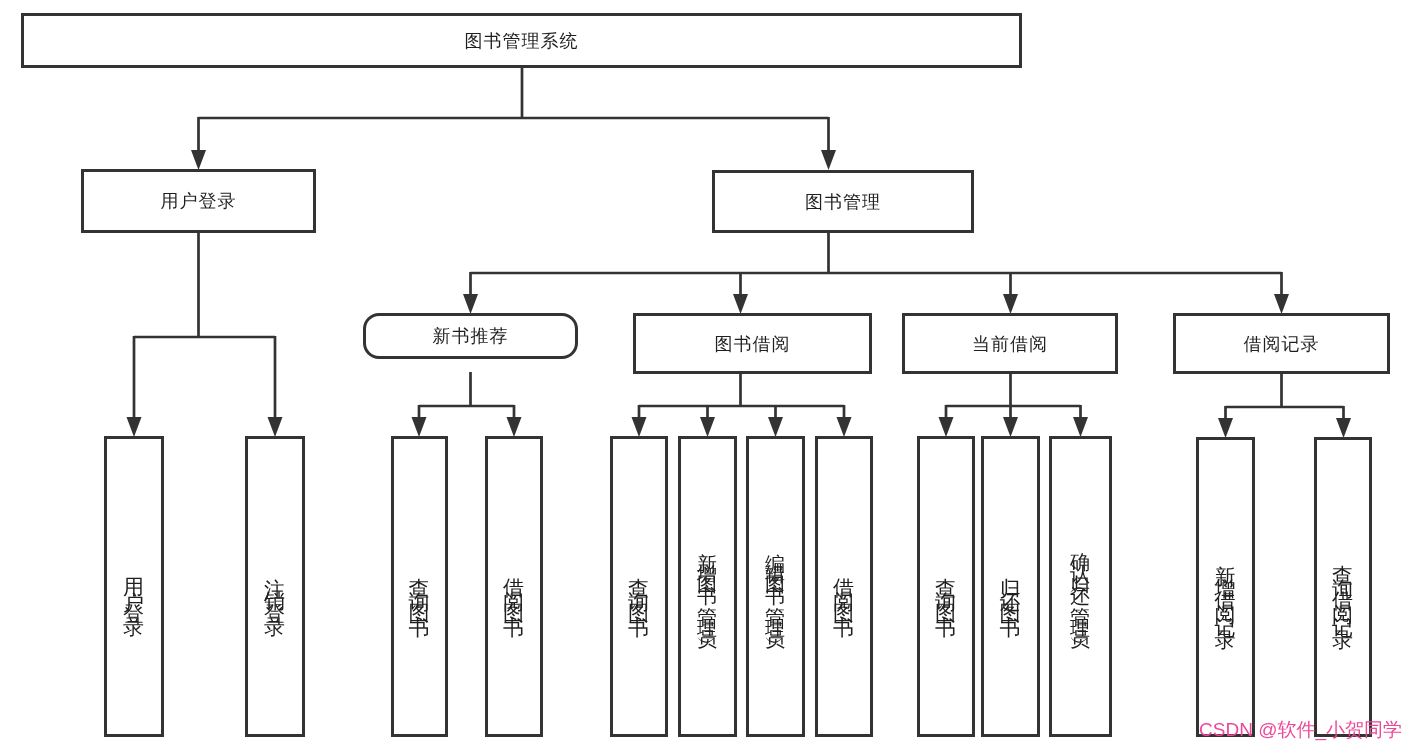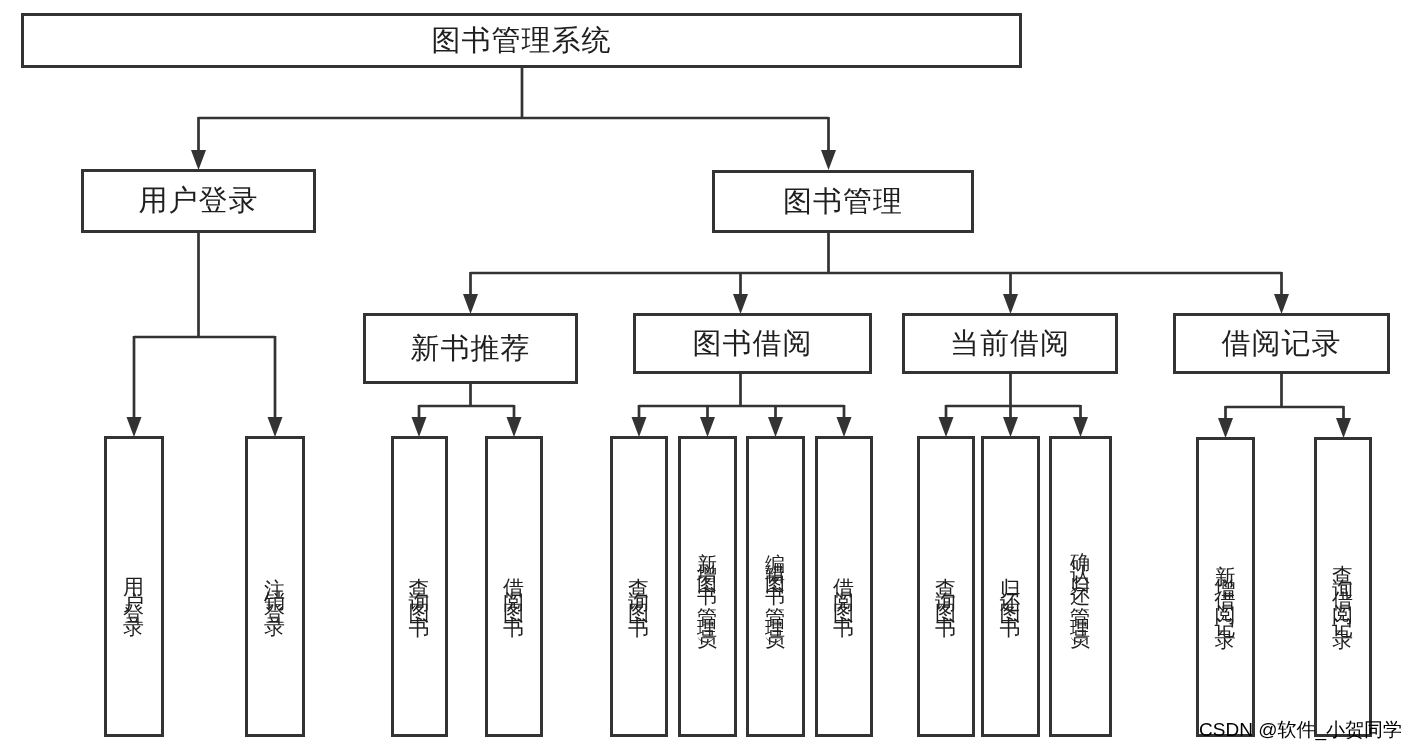--- a/index.html
+++ b/index.html
@@ -16,42 +16,42 @@
   }
   .node{
     position:absolute;
     box-sizing:border-box;
     border:3px solid #333333;
     background:#ffffff;
     display:flex;align-items:center;justify-content:center;
     color:#1f1f1f;
   }
   .hlabel{
-    font-size:29px;
+    font-size:18px;
     color:#1f1f1f;
     letter-spacing:1px;
     white-space:nowrap;
   }
   .vlabel{
     writing-mode:vertical-rl;
     text-orientation:mixed;
     font-size:21px;
     letter-spacing:13px;
     color:#1f1f1f;
     line-height:1;
   }
   .vlabel.long{
     font-size:20px;
     letter-spacing:11px;
   }
   .watermark{
     position:absolute;
     right:3px;bottom:4px;
     font-size:19px;
-    color:#000000;
+    color:#ec4899;
     white-space:nowrap;
     z-index:5;
   }
 </style>
 </head>
 <body>
 
 <div class="canvas">
 
   <svg class="connectors" viewBox="0 0 1405 747" xmlns="http://www.w3.org/2000/svg" aria-hidden="true">
@@ -118,21 +118,21 @@
     <span class="hlabel">图书管理系统</span>
   </div>
 
   <div class="node" style="left:81px;top:169px;width:235px;height:64px;">
     <span class="hlabel">用户登录</span>
   </div>
   <div class="node" style="left:712px;top:170px;width:262px;height:63px;">
     <span class="hlabel">图书管理</span>
   </div>
 
-  <div class="node" style="left:363px;top:313px;width:215px;height:71px;">
+  <div class="node" style="left:363px;top:313px;width:215px;height:46px;border-radius:16px;">
     <span class="hlabel">新书推荐</span>
   </div>
   <div class="node" style="left:633px;top:313px;width:239px;height:61px;">
     <span class="hlabel">图书借阅</span>
   </div>
   <div class="node" style="left:1173px;top:313px;width:217px;height:61px;">
     <span class="hlabel">借阅记录</span>
   </div>
   <div class="node" style="left:902px;top:313px;width:216px;height:61px;">
     <span class="hlabel">当前借阅</span>

